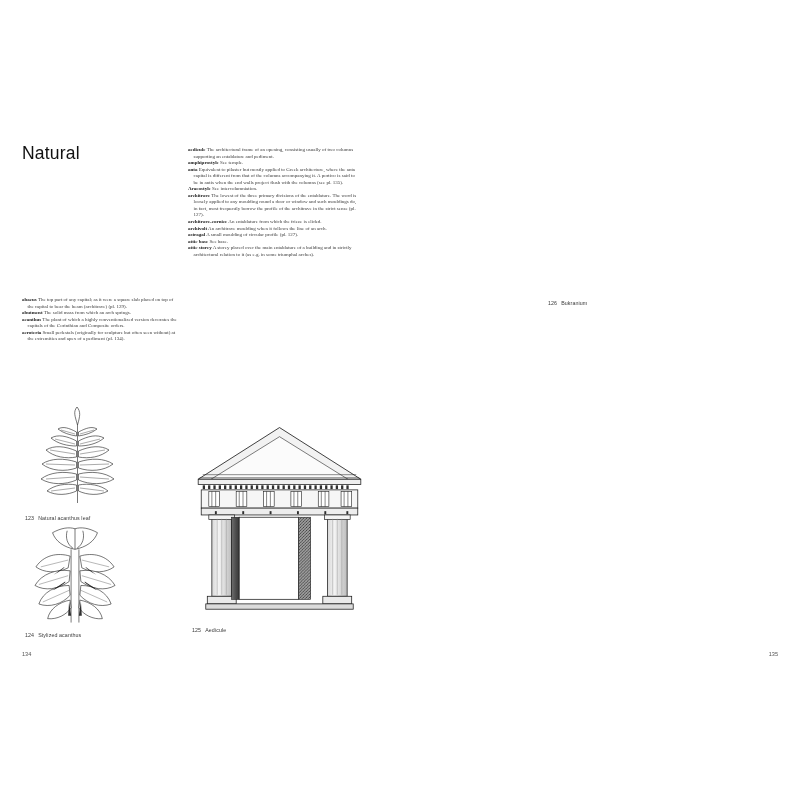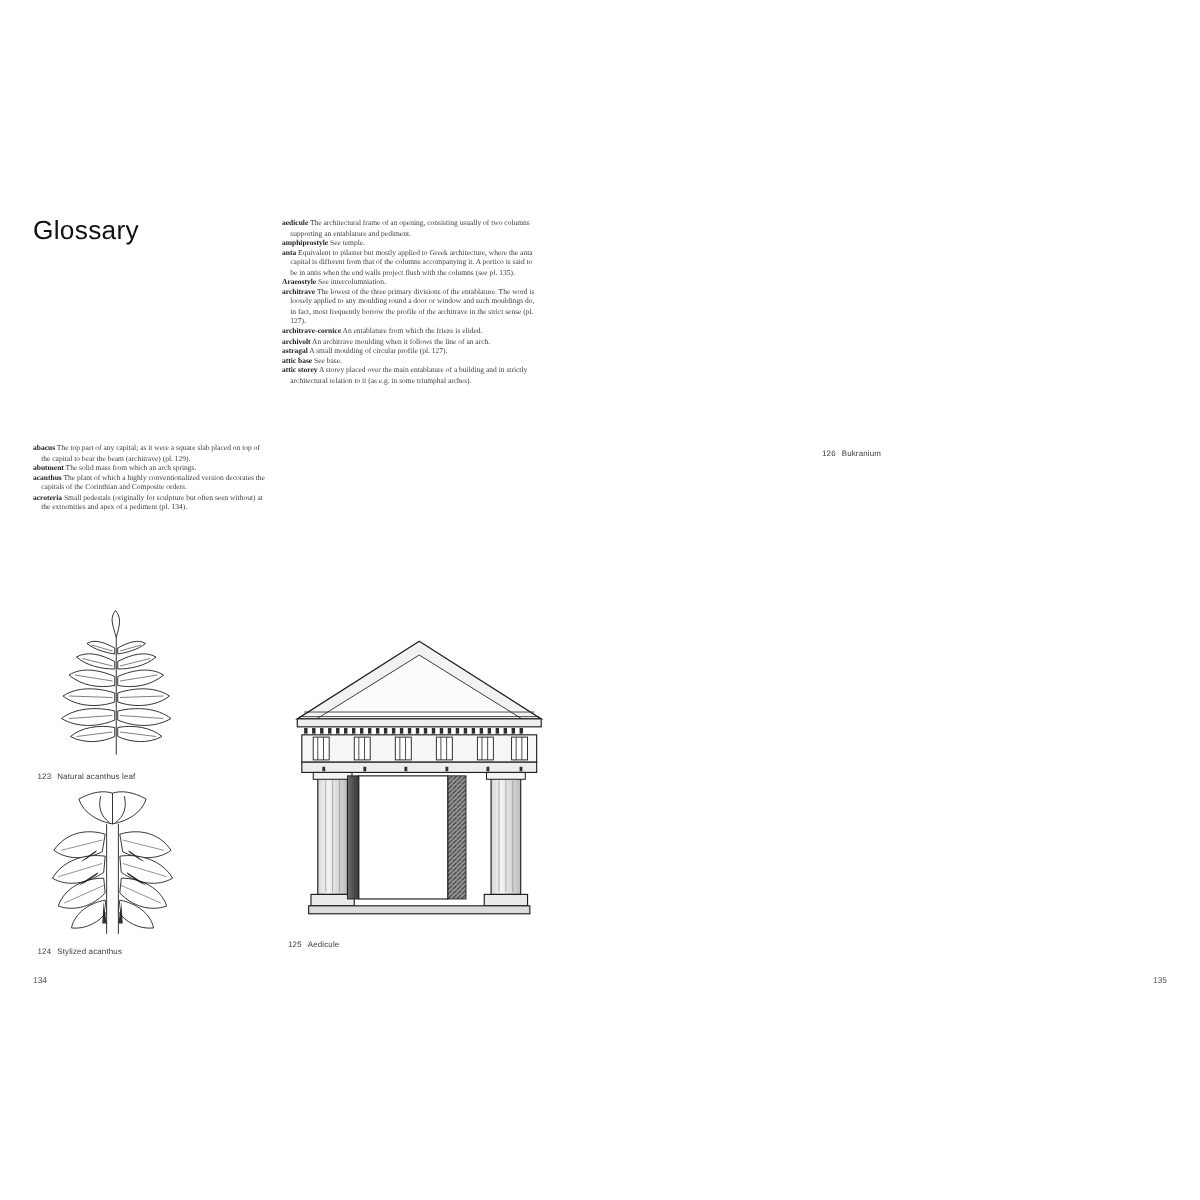--- a/index.html
+++ b/index.html
@@ -92,21 +92,21 @@
 
   .plate-frame { width:100%; height:100%; display:block; }
 </style>
 </head>
 <body>
 
 <div class="spread">
 
   <div class="page-left">
 
-    <div class="glossary-title">Glossary</div>
+    <div class="glossary-title">Natural</div>
 
     <div class="col" id="col-abacus">
         <p><b>abacus</b><span> The top part of any capital; as it were a square slab placed on top of the capital to bear the beam (architrave) (pl. 129).</span></p>
         <p><b>abutment</b><span> The solid mass from which an arch springs.</span></p>
         <p><b>acanthus</b><span> The plant of which a highly conventionalized version decorates the capitals of the Corinthian and Composite orders.</span></p>
         <p><b>acroteria</b><span> Small pedestals (originally for sculpture but often seen without) at the extremities and apex of a pediment (pl. 134).</span></p>
       </div>
 
     <div class="col" id="col-aedicule">
         <p><b>aedicule</b><span> The architectural frame of an opening, consisting usually of two columns supporting an entablature and pediment.</span></p>

